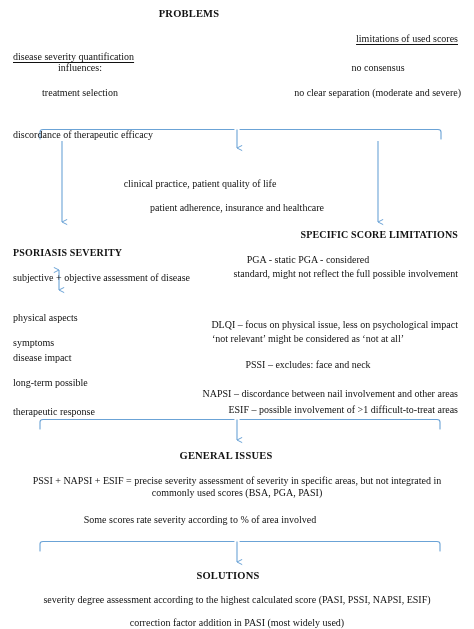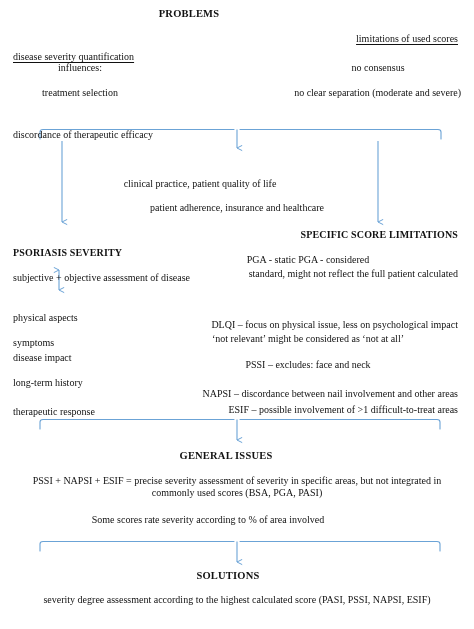--- a/index.html
+++ b/index.html
@@ -120,33 +120,34 @@
 
   <div class="t body-t center" style="left:0;top:178px;width:400px;">clinical practice, patient quality of life</div>
   <div class="t body-t center" style="left:0;top:202px;width:474px;">patient adherence, insurance and healthcare</div>
 
   <div class="t col-head left" style="left:13px;top:229px;">PSORIASIS SEVERITY</div>
 
   <div class="t body-t left" style="left:13px;top:254px;">subjective + objective assessment of disease</div>
   <div class="t body-t left" style="left:13px;top:294px;">physical aspects</div>
   <div class="t body-t left" style="left:13px;top:319px;">symptoms</div>
   <div class="t body-t left" style="left:13px;top:334px;">disease impact</div>
-  <div class="t body-t left" style="left:13px;top:359px;">long-term history</div>
+  <div class="t body-t left" style="left:13px;top:359px;">long-term possible</div>
   <div class="t body-t left" style="left:13px;top:388px;">therapeutic response</div>
 
   <div class="t col-head right" style="right:16px;top:229px;">SPECIFIC SCORE LIMITATIONS</div>
 
   <div class="t body-t center" style="right:16px;top:254px;width:300px;">PGA - static PGA - considered</div>
-  <div class="t body-t right" style="right:16px;top:268px;">standard, might not reflect the full patient calculated</div>
+  <div class="t body-t right" style="right:16px;top:268px;">standard, might not reflect the full possible involvement</div>
   <div class="t body-t right" style="right:16px;top:319px;">DLQI – focus on physical issue, less on psychological impact</div>
   <div class="t body-t center" style="right:16px;top:333px;width:300px;">‘not relevant’ might be considered as ‘not at all’</div>
   <div class="t body-t center" style="right:16px;top:359px;width:300px;">PSSI – excludes: face and neck</div>
   <div class="t body-t right" style="right:16px;top:388px;">NAPSI – discordance between nail involvement and other areas</div>
   <div class="t body-t right" style="right:16px;top:404px;">ESIF – possible involvement of &gt;1 difficult-to-treat areas</div>
 
   <div class="t sec-title center" style="left:0;top:450px;width:452px;">GENERAL ISSUES</div>
   <div class="t body-t center wrap" style="left:22px;top:475px;width:430px;">PSSI + NAPSI + ESIF = precise severity assessment of severity in specific areas, but not integrated in commonly used scores (BSA, PGA, PASI)</div>
-  <div class="t body-t center" style="left:16px;top:514px;width:384px;">Some scores rate severity according to % of area involved</div>
+  <div class="t body-t center" style="left:8px;top:514px;width:384px;">Some scores rate severity according to % of area involved</div>
 
   <div class="t sec-title center" style="left:0;top:570px;width:456px;">SOLUTIONS</div>
   <div class="t body-t center" style="left:0;top:594px;width:474px;">severity degree assessment according to the highest calculated score (PASI, PSSI, NAPSI, ESIF)</div>
+  <div class="t body-t center" style="left:0;top:617px;width:474px;">correction factor addition in PASI (most widely used)</div>
 
 </div>
 
 </body></html>

